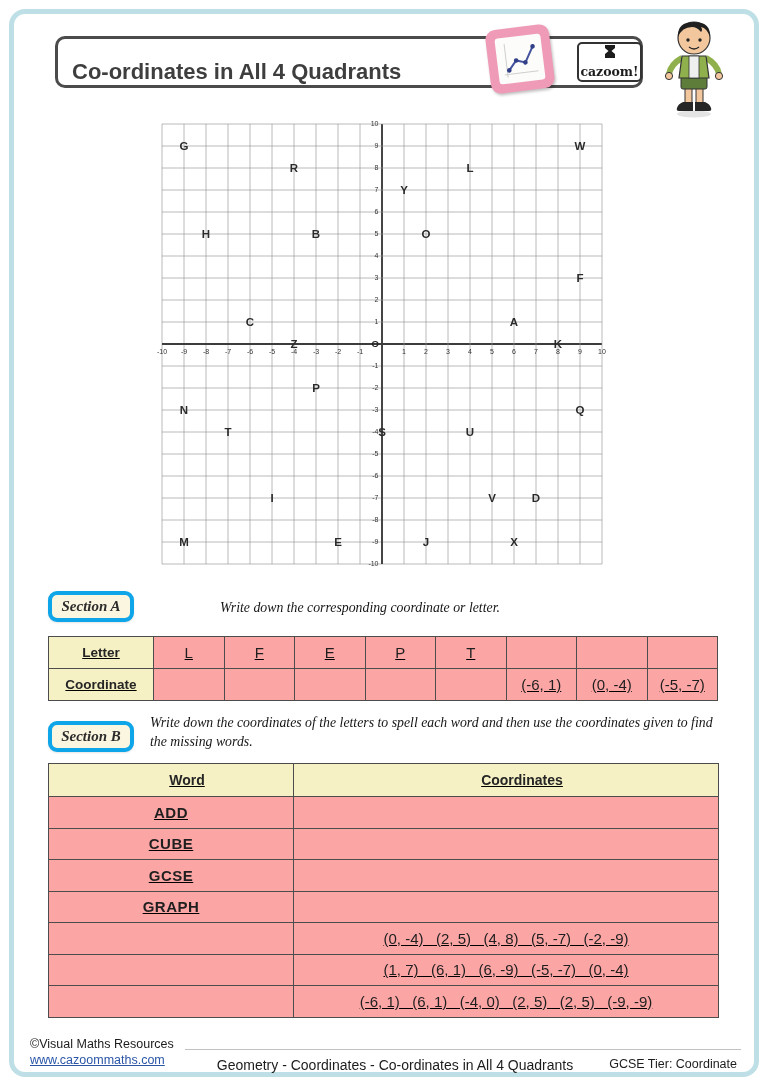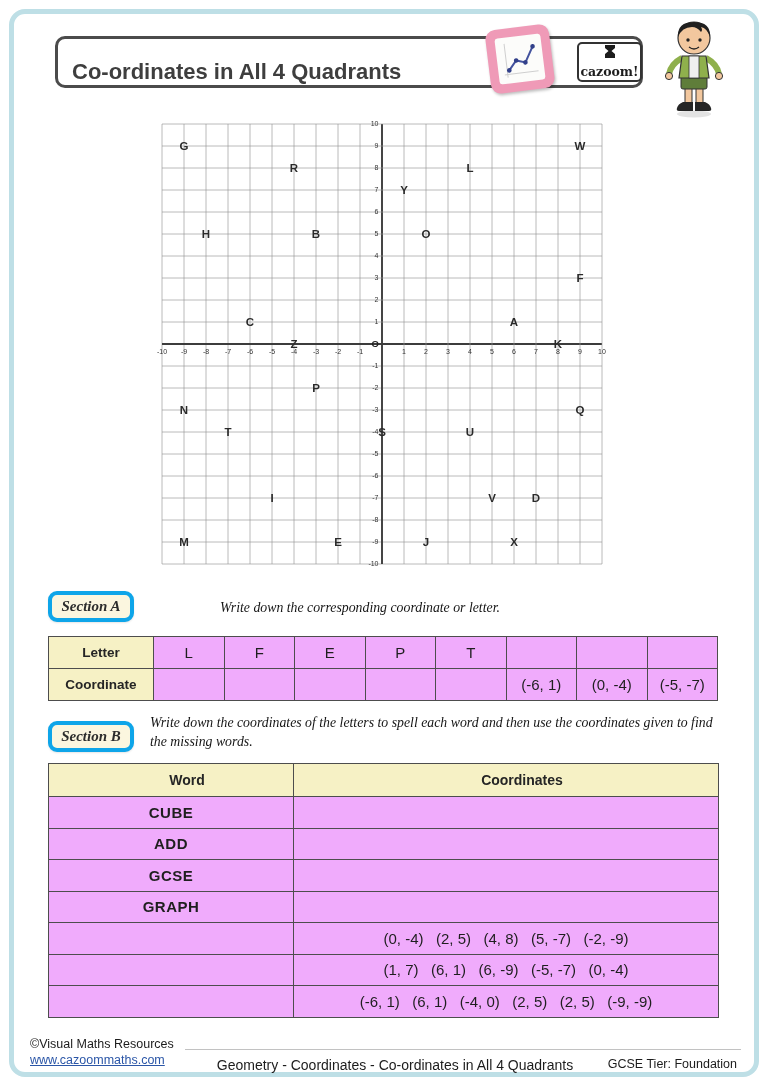--- a/index.html
+++ b/index.html
@@ -42,21 +42,21 @@
     border:4px solid #0ea5e9; border-radius:9px;
     display:flex; align-items:center; justify-content:center;
     font-family:"Liberation Serif", serif; font-style:italic; font-weight:bold;
     font-size:15px; color:#2d2d2d; box-shadow:0 1px 2px rgba(0,0,0,0.10);
   }
   .instruction {
     position:absolute; font-family:"Liberation Serif", serif; font-style:italic;
     font-size:13.8px; color:#151515; line-height:1.4;
   }
 
-  table { border-collapse:collapse; table-layout:fixed; position:absolute; background:#f0abfc; }
+  table { border-collapse:collapse; table-layout:fixed; position:absolute; background:#fca5a5;text-decoration:underline; }
   td { border:1.5px solid #4d4d4d; text-align:center; vertical-align:middle; overflow:hidden; }
   .table-a { left:48px; top:636px; width:670px; }
   .table-a td { height:32px; font-size:15px; color:#1f1f1f; }
   .table-a td.rowhead { background:#f6f1c5; font-weight:bold; font-size:13.5px; color:#252525; }
   .table-b { left:48px; top:763px; width:670px; }
   .table-b td { height:31.5px; font-size:15px; color:#1f1f1f; }
   .table-b td.colhead { background:#f6f1c5; font-weight:bold; font-size:14px; height:33px; color:#252525;padding-left:33px; }
   .table-b td.word { font-weight:bold; letter-spacing:0.5px; }
   .table-b td.coords { white-space:pre; }
 
@@ -272,25 +272,25 @@
   <colgroup>
       <col style="width:245px">
       <col style="width:425px">
     </colgroup>
   <tbody>
       <tr>
     <td class="colhead">Word</td>
     <td class="colhead">Coordinates</td>
   </tr>
   <tr>
+    <td class="word">ADD</td>
+    <td class="coords"></td>
+  </tr>
+  <tr>
     <td class="word">CUBE</td>
-    <td class="coords"></td>
-  </tr>
-  <tr>
-    <td class="word">ADD</td>
     <td class="coords"></td>
   </tr>
   <tr>
     <td class="word">GCSE</td>
     <td class="coords"></td>
   </tr>
   <tr>
     <td class="word">GRAPH</td>
     <td class="coords"></td>
   </tr>
@@ -306,13 +306,13 @@
     <td class="word"></td>
     <td class="coords">(-6, 1)   (6, 1)   (-4, 0)   (2, 5)   (2, 5)   (-9, -9)</td>
   </tr>
 </tbody>
   </table>
 
 <div class="footer-copy">©Visual Maths Resources</div>
 <a class="footer-link">www.cazoommaths.com</a>
 <div class="footer-divider"></div>
 <div class="footer-center">Geometry - Coordinates - Co-ordinates in All 4 Quadrants</div>
-<div class="footer-right">GCSE Tier: Foundation</div>
+<div class="footer-right">GCSE Tier: Coordinate</div>
 
 </body></html>

